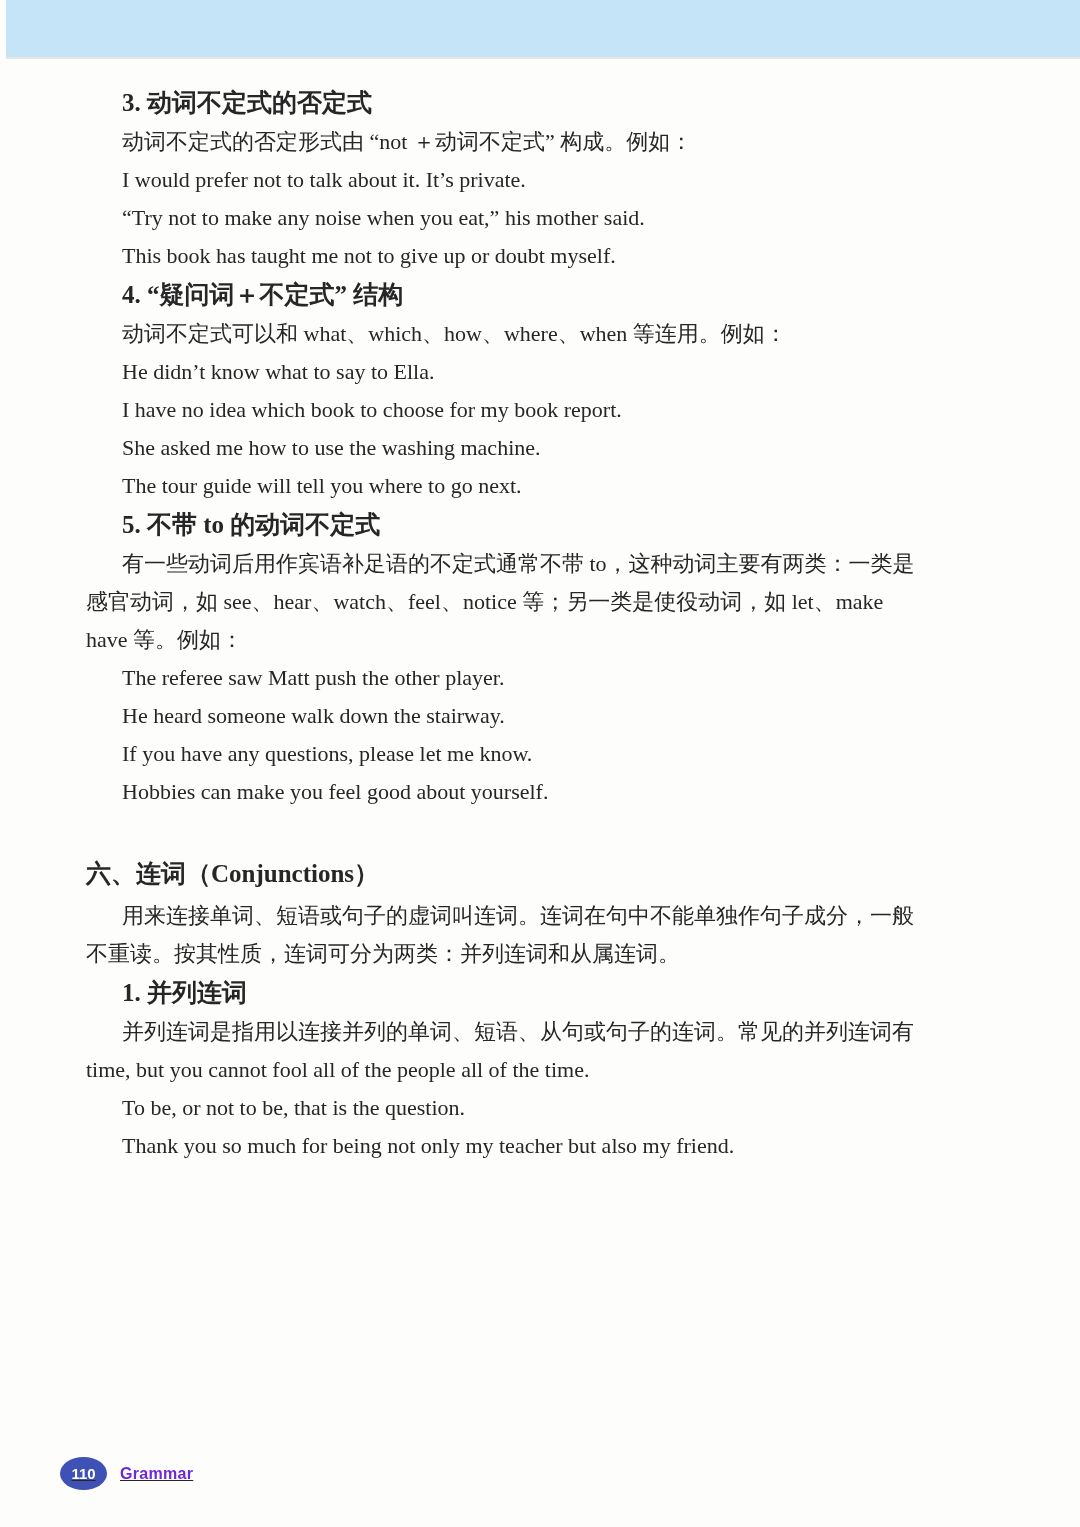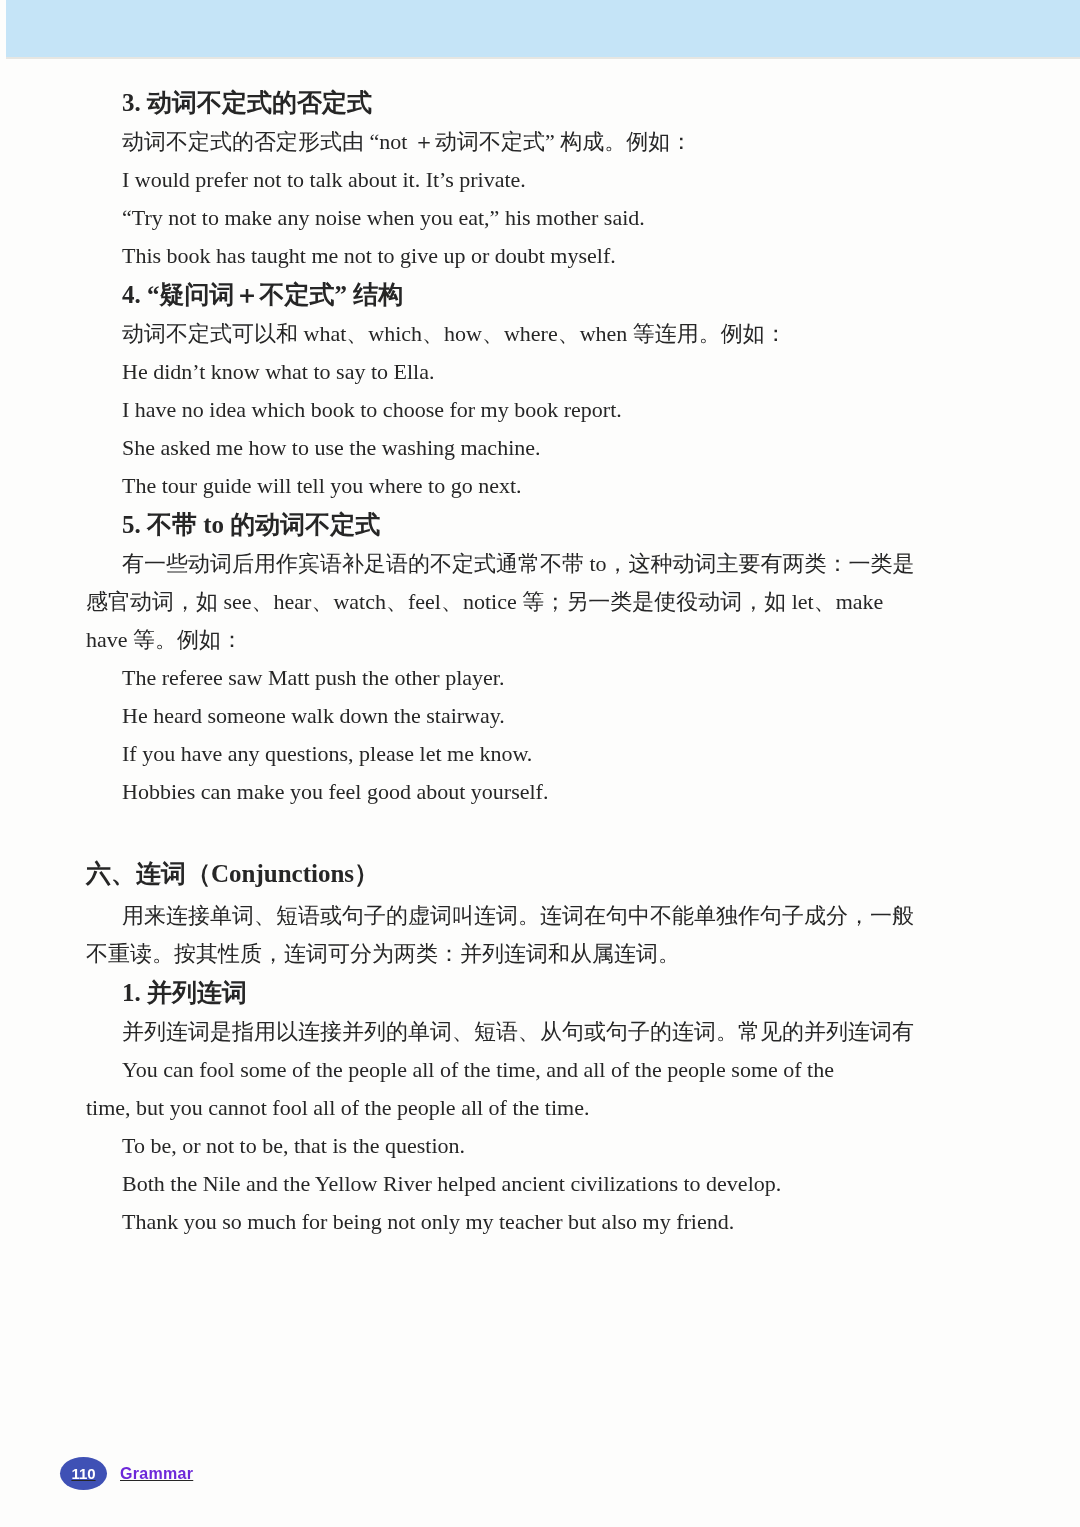--- a/index.html
+++ b/index.html
@@ -105,24 +105,22 @@
     <div class="line indent">He heard someone walk down the stairway.</div>
     <div class="line indent">If you have any questions, please let me know.</div>
     <div class="line indent">Hobbies can make you feel good about yourself.</div>
 
     <div class="line chapter-heading">六、连词（Conjunctions）</div>
     <div class="line indent">用来连接单词、短语或句子的虚词叫连词。连词在句中不能单独作句子成分，一般</div>
     <div class="line">不重读。按其性质，连词可分为两类：并列连词和从属连词。</div>
 
     <div class="line sec-heading indent">1. 并列连词</div>
     <div class="line indent">并列连词是指用以连接并列的单词、短语、从句或句子的连词。常见的并列连词有</div>
-    <div class="line indent">You can fool some of the people all of the time, and all of the people some of the</div>
     <div class="line">time, but you cannot fool all of the people all of the time.</div>
     <div class="line indent">To be, or not to be, that is the question.</div>
-    <div class="line indent">Both the Nile and the Yellow River helped ancient civilizations to develop.</div>
     <div class="line indent">Thank you so much for being not only my teacher but also my friend.</div>
 
   </div>
 
   <div class="footer">
     <div class="page-badge">110</div>
     <div class="footer-label">Grammar</div>
   </div>
 
 </div>

